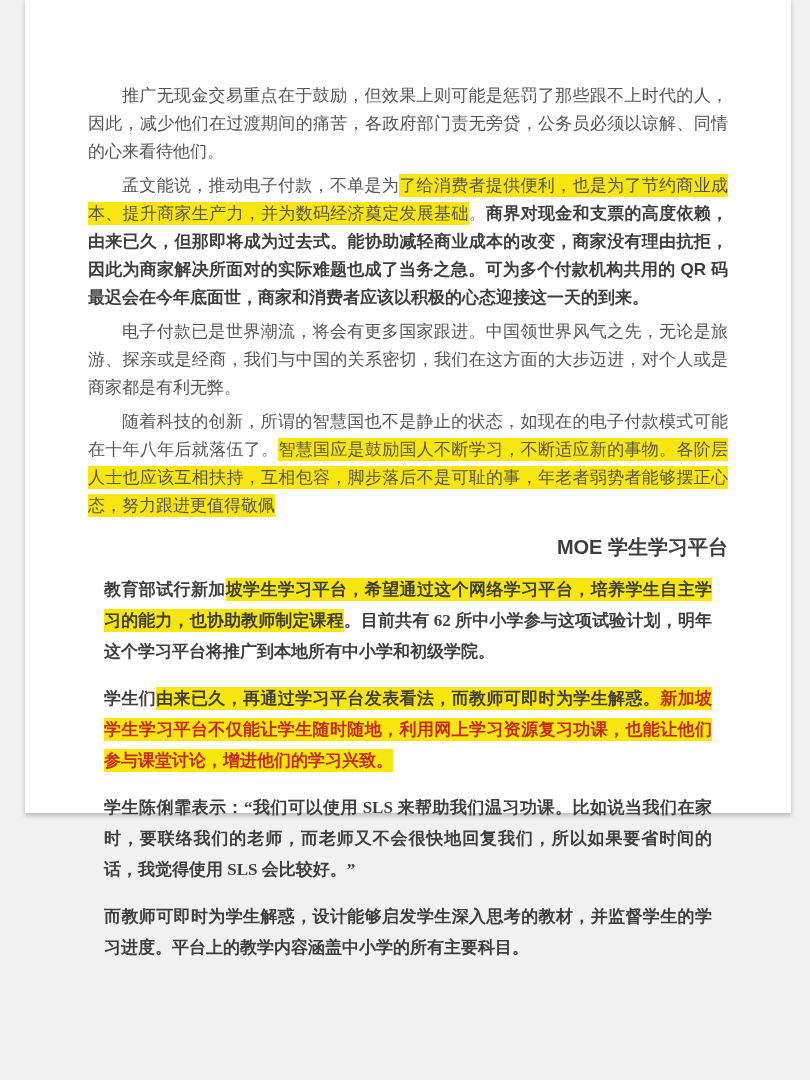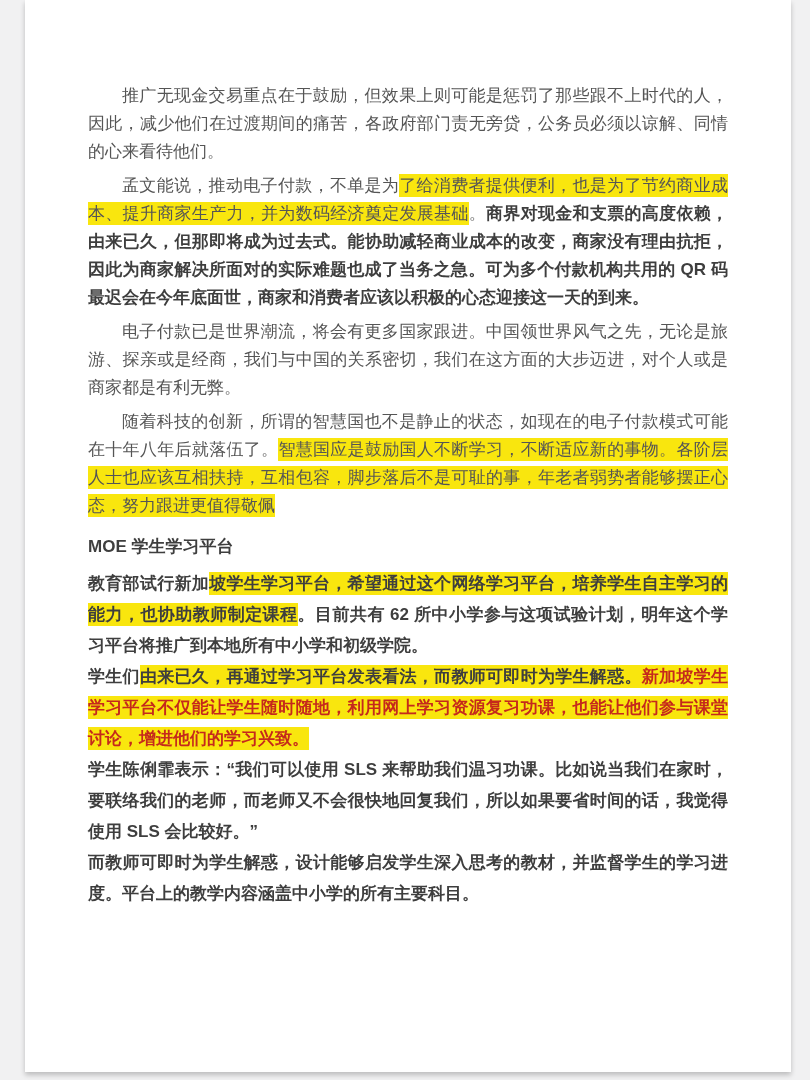--- a/index.html
+++ b/index.html
@@ -14,54 +14,54 @@
   html,body{width:810px;height:1080px;overflow:hidden;}
   body{
     background:var(--bg);
     font-family:"Liberation Sans","DejaVu Sans",sans-serif;
   }
   .page{
     position:absolute;
     left:25px;
     top:0;
     width:766px;
-    height:1072px;
+    height:813px;
     background:var(--paper);
     box-shadow:0 3px 5px rgba(0,0,0,0.22);
   }
   .article{
     padding:82px 63px 0 63px;
     text-align:justify;
   }
   p.para{
     color:var(--serif-ink);
     margin:0 0 6px 0;
   }
   p.serif{
     font-family:"Liberation Serif","DejaVu Serif",serif;
     font-size:17px;
     line-height:28px;
   }
   p.serif.indent{ text-indent:2em; }
   p.sansline{
-    font-family:Liberation Sans, sans-serif;
+    font-family:Liberation Serif, serif;
     font-size:17px;
     line-height:31px;
     font-weight:600;
     color:var(--sans-ink);
-    margin:0;
+    margin:16px;
   }
   h2.heading{
     font-family:"Liberation Sans","DejaVu Sans",sans-serif;
-    font-size:17px;
+    font-size:20px;
     line-height:22px;
     font-weight:700;
     color:var(--sans-ink);
     margin:16px 0 10px 0;
-    text-align:left;
+    text-align:right;
   }
   span.seg{ }
   span.hl{
     background:var(--hl);
     padding:2px 0;
     -webkit-box-decoration-break:clone;
     box-decoration-break:clone;
   }
   span.red{ color:var(--red); }
   span.sans{

